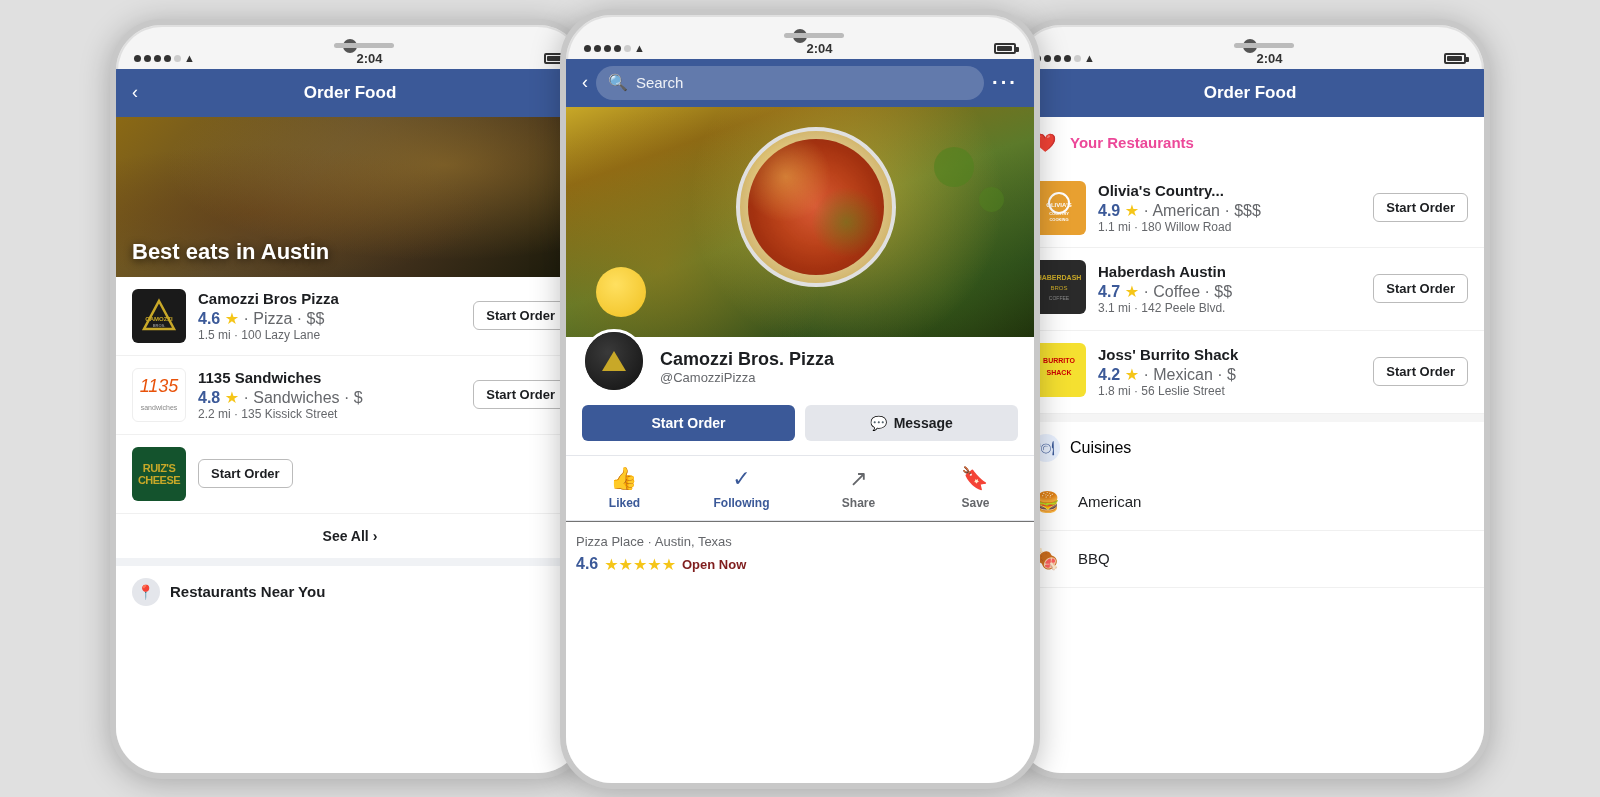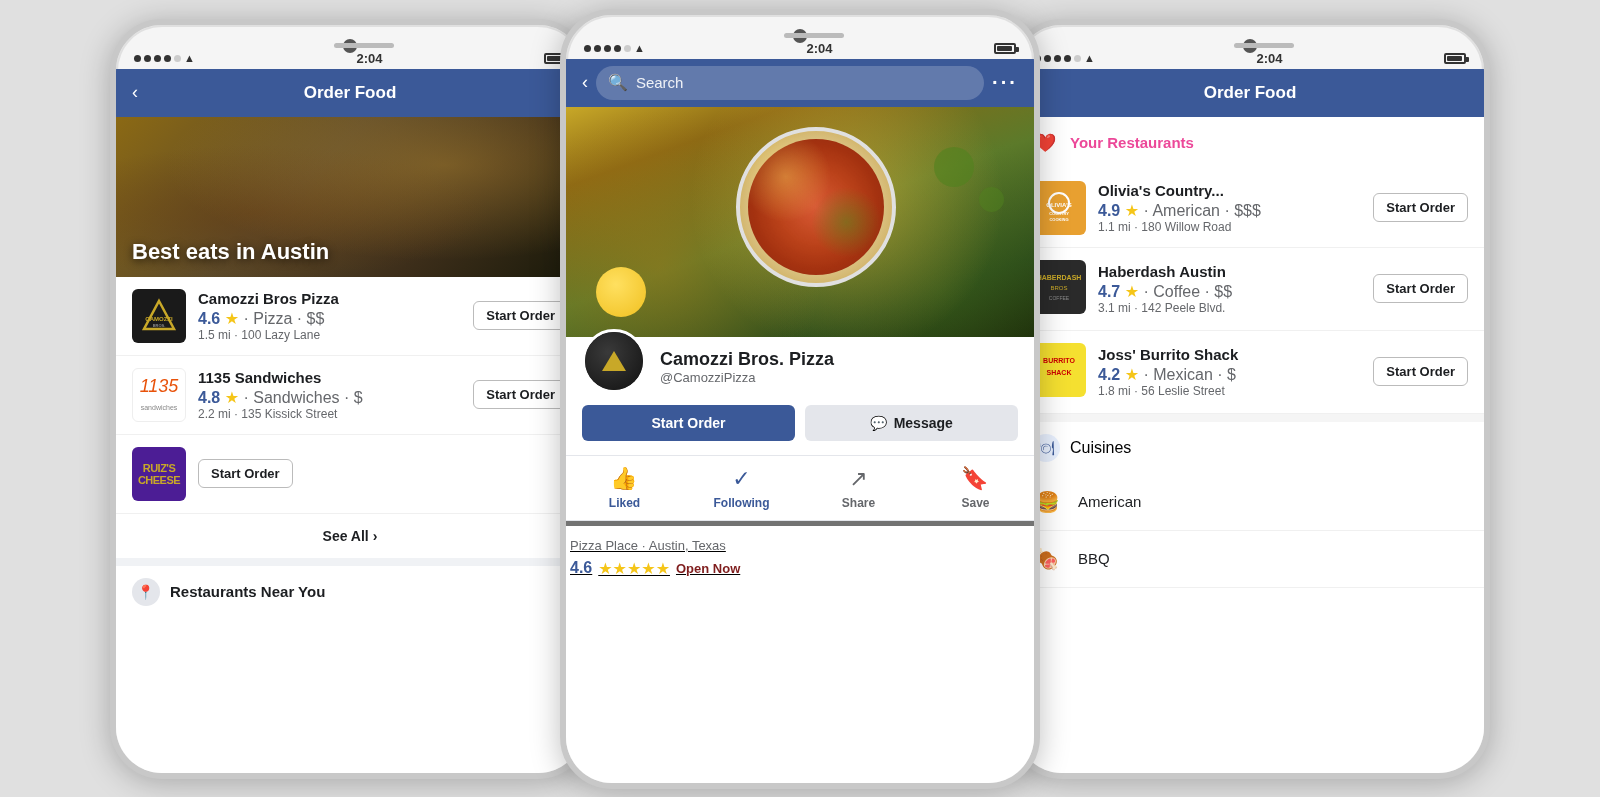--- a/index.html
+++ b/index.html
@@ -206,21 +206,21 @@
       text-align: center;
       overflow: hidden;
     }
 
     .logo-camozzi {
       background: #1a1a1a;
       color: #fff;
     }
 
     .logo-ruiz {
-      background: #4c1d95;
+      background: #14532d;
       color: #fff;
     }
 
     .restaurant-info { flex: 1; }
     .restaurant-name { font-size: 15px; font-weight: 600; color: #1c1e21; }
     .restaurant-meta { font-size: 16px; color: #65676b; margin-top: 2px; }
     .restaurant-addr { font-size: 12px; color: #65676b; }
     .star { color: #f5c518; }
     .rating-blue { color: #3b5998; font-weight: 600; }
 
@@ -421,23 +421,22 @@
       align-items: center;
       gap: 4px;
       cursor: pointer;
     }
 
     .engagement-icon { font-size: 22px; }
     .engagement-label { font-size: 12px; font-weight: 600; }
     .engagement-active { color: #3b5998; }
 
     .restaurant-details {
-      padding: 12px 4px;
-      border-top: 5px solid #737373;
-      text-decoration: underline;
+      padding: 12px 10px;
+      border-top: 1px solid #737373;
     }
 
     .detail-text { font-size: 13px; color: #65676b; }
     .rating-row { display: flex; align-items: center; gap: 6px; margin-top: 6px; }
     .open-now { color: #7f1d1d; font-size: 13px; font-weight: 600; }
 
     
     .your-restaurants-header {
       display: flex;
       align-items: center;

